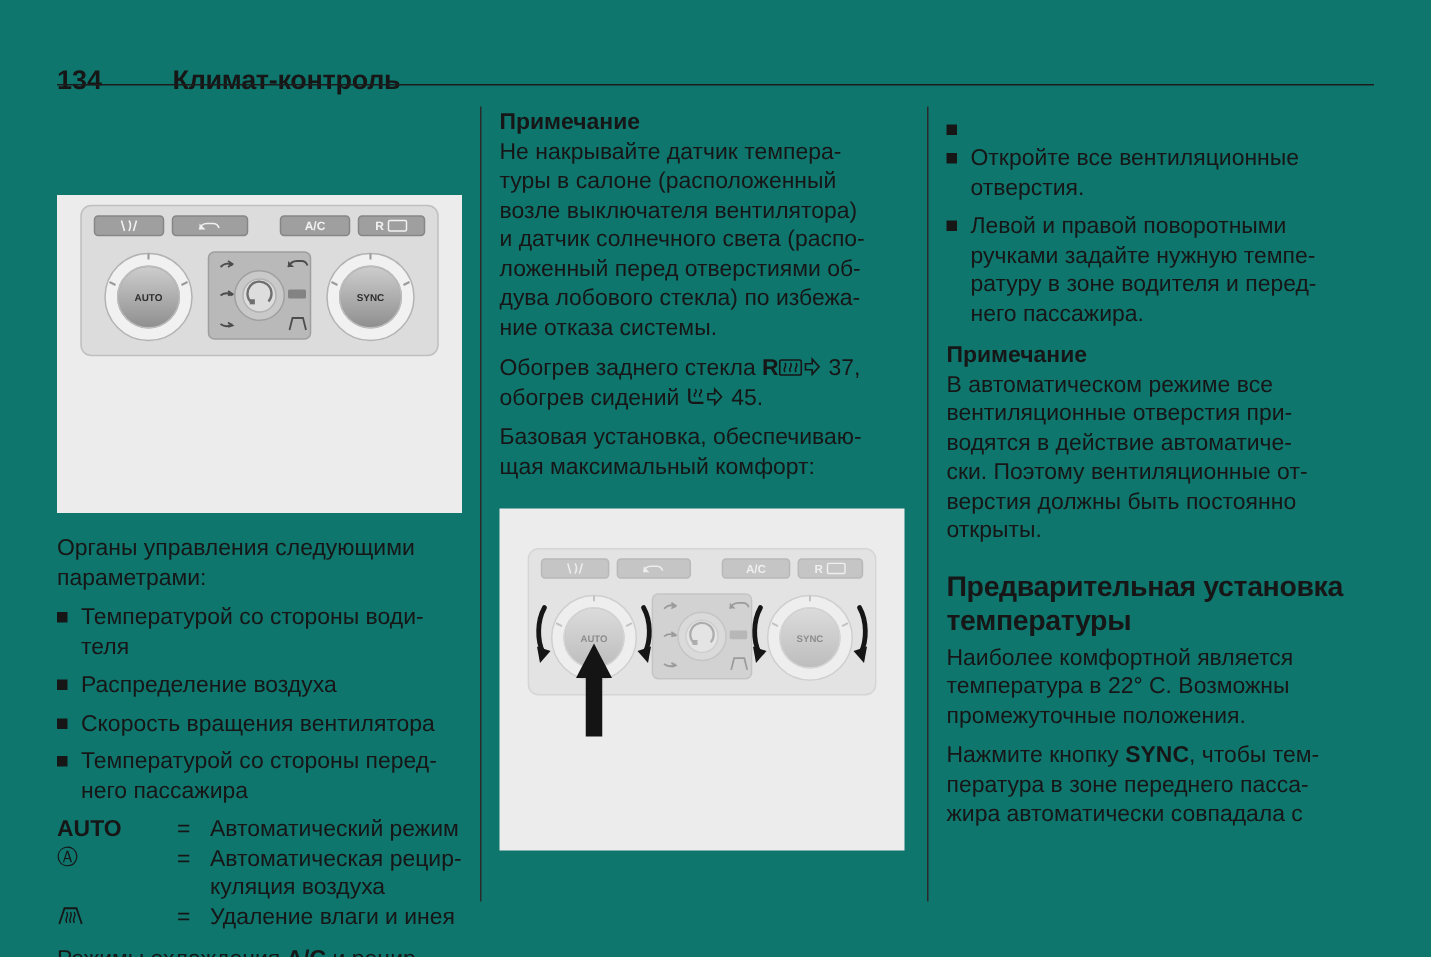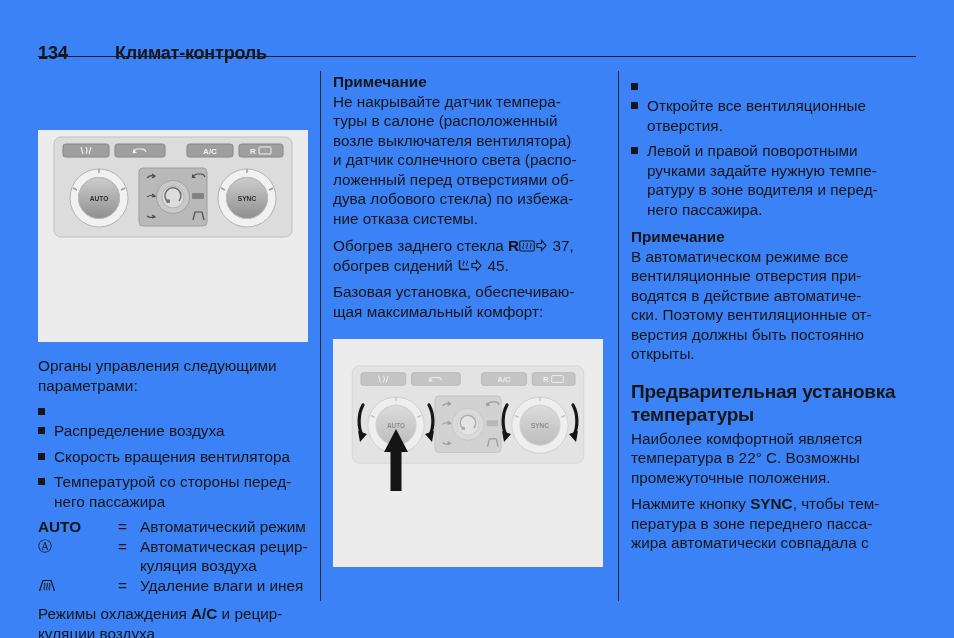--- a/index.html
+++ b/index.html
@@ -1,21 +1,21 @@
 <!DOCTYPE html>
 <html><head>
 <meta charset="utf-8">
 <style>
   html,body{margin:0;padding:0;}
   body{
     width:954px;height:638px;background:#ffffff;color:#161616;
     font-family:"Liberation Sans","DejaVu Sans",sans-serif;
     -webkit-font-smoothing:antialiased;
   }
-  .page{position:relative;width:954px;height:638px;overflow:hidden;background:#3b82f6;}
+  .page{position:relative;width:954px;height:638px;overflow:hidden;background:#0f766e;}
 
   
   .hdr{position:absolute;top:19px;left:38px;right:38px;display:flex;align-items:baseline;}
   .hdr .num{font-size:18px;font-weight:700;width:77px;}
   .hdr .chapter{font-size:18px;font-weight:700;letter-spacing:-0.2px;margin-top:24px;}
   .hrule{position:absolute;top:56px;left:38px;width:878px;height:1px;background:#1c1c1c;}
   .vsep{position:absolute;top:71px;height:530px;width:1px;background:#2a2a2a;}
   .vsep.s1{left:320px;} .vsep.s2{left:618px;}
 
   
@@ -144,20 +144,22 @@
       <svg class="scene" width="250" height="115" viewBox="0 0 250 115">
         <use href="#panelSym" x="5" y="2" width="240" height="110"></use>
       </svg>
     </div>
 
     <p>Органы управления следующими
 параметрами:</p>
 
     <div class="bullet">
       <span class="marker"></span>
+      <span class="txt">Температурой со стороны води-
+теля</span>
     </div>
     <div class="bullet">
       <span class="marker"></span>
       <span class="txt">Распределение воздуха</span>
     </div>
     <div class="bullet">
       <span class="marker"></span>
       <span class="txt">Скорость вращения вентилятора</span>
     </div>
     <div class="bullet">

